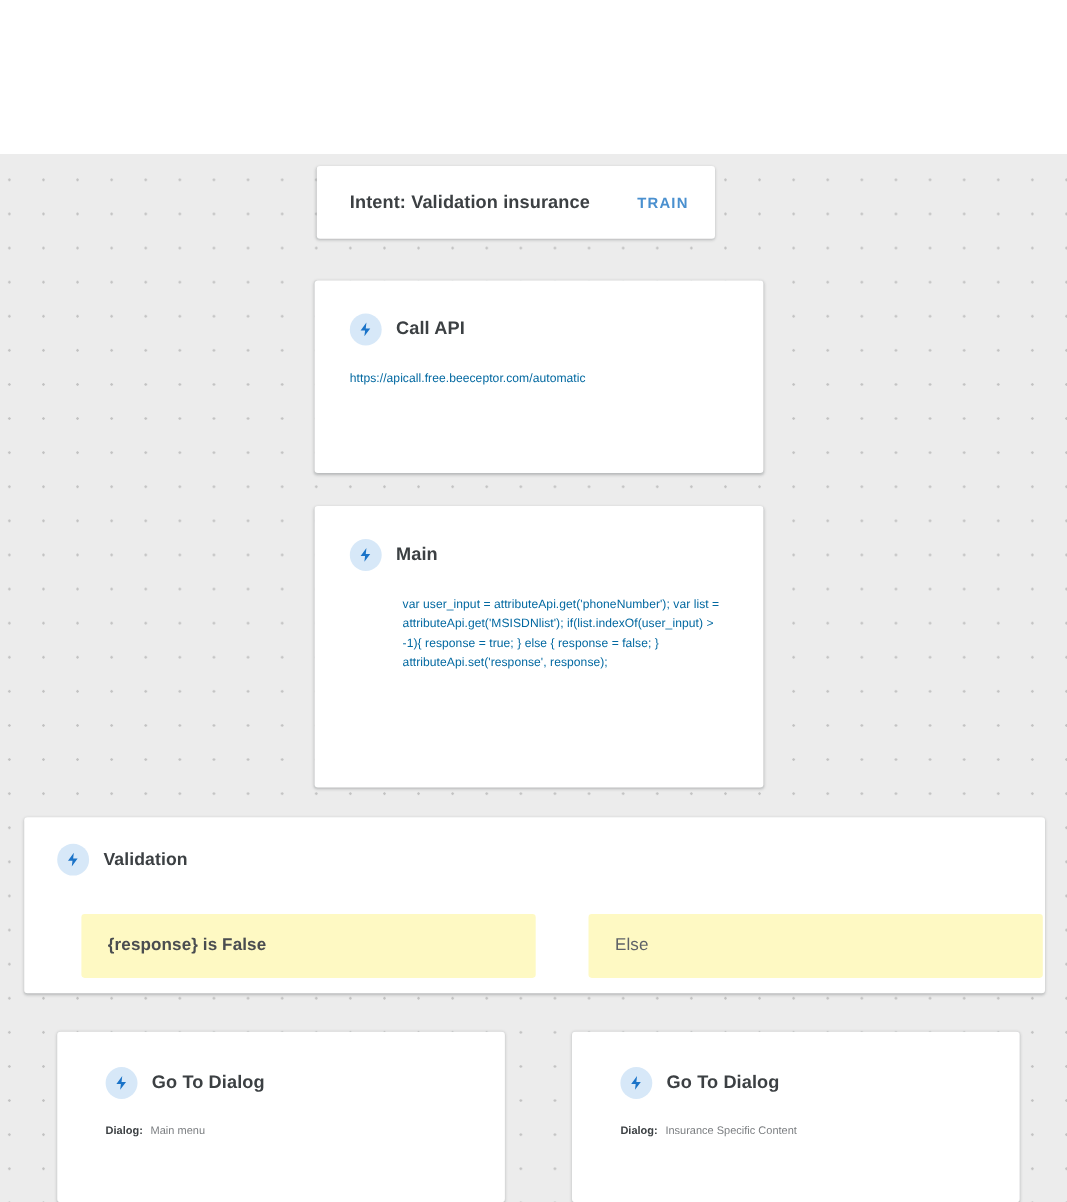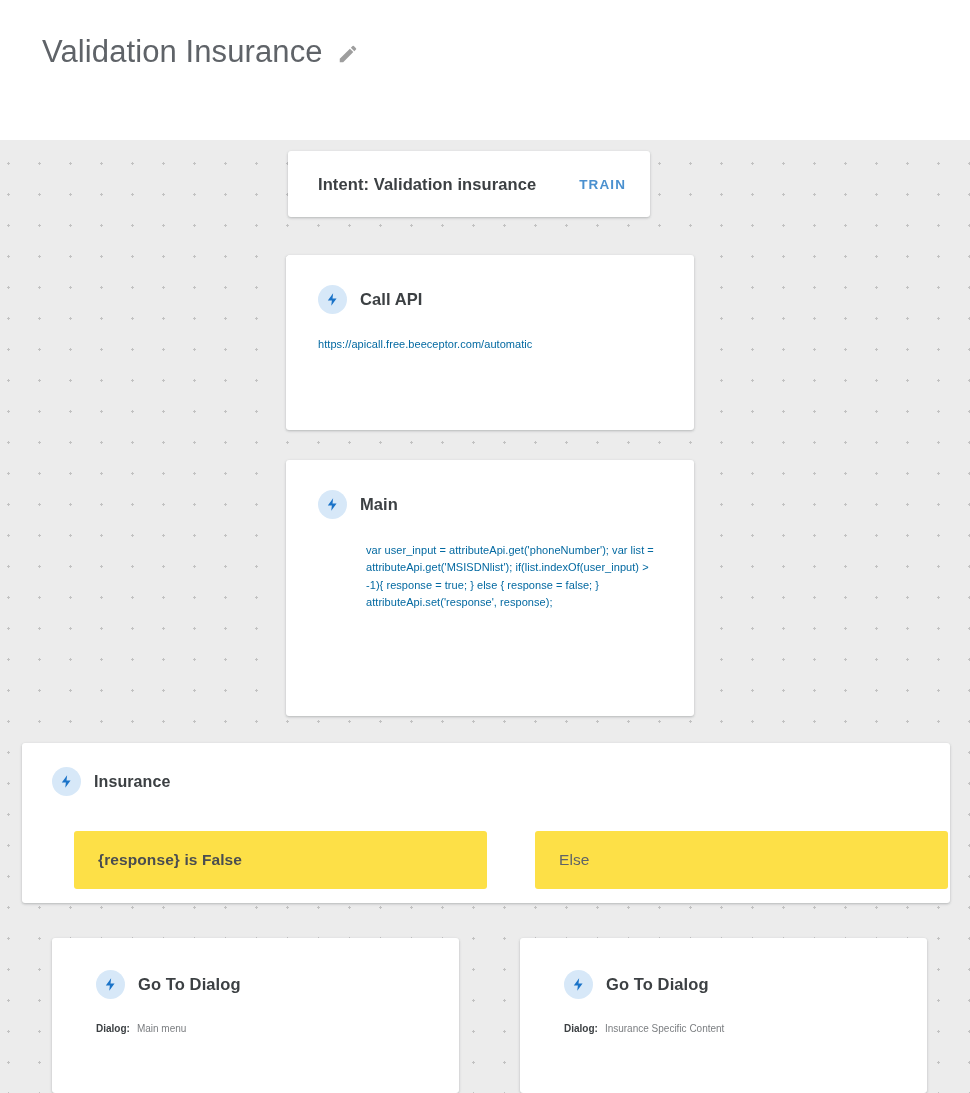--- a/index.html
+++ b/index.html
@@ -157,21 +157,21 @@
   #branch-row {
     position: absolute;
     left: 52px; top: 88px;
     width: 874px;
     display: flex;
     gap: 48px;
   }
   .branch-box {
     flex: 1 1 0;
     height: 58px;
-    background: #fde047;
+    background: #fef9c3;
     border-radius: 3px;
     display: flex;
     align-items: center;
     padding: 0 24px;
     cursor: pointer;
   }
   .branch-label {
     font-size: 15.5px;
     font-weight: bold;
     color: #4a4d50;
@@ -210,28 +210,20 @@
     font-weight: bold;
     color: #3c4043;
     margin-right: 7px;
   }
 </style>
 </head>
 <body>
 
 <div id="page">
 
-  <div id="header">
-    <div id="title-row">
-      <div id="page-title">Validation Insurance</div>
-      <svg class="pencil-icon" viewBox="0 0 24 24" aria-hidden="true">
-        <path fill="#9e9e9e" d="M3 17.25V21h3.75L17.81 9.94l-3.75-3.75L3 17.25zM20.71 7.04a.996.996 0 0 0 0-1.41l-2.34-2.34a.996.996 0 0 0-1.41 0l-1.83 1.83 3.75 3.75 1.83-1.83z"></path>
-      </svg>
-    </div>
-  </div>
 
   <div id="canvas">
 
     <div id="intent-card" class="card">
       <span id="intent-label">Intent: Validation insurance</span>
       <span id="train-button">TRAIN</span>
     </div>
 
     <div id="callapi-card" class="card node-card">
       <div class="node-head">
@@ -257,21 +249,21 @@
       <div class="node-body">var user_input = attributeApi.get('phoneNumber'); var list = attributeApi.get('MSISDNlist'); if(list.indexOf(user_input) &gt; -1){ response = true; } else { response = false; } attributeApi.set('response', response);</div>
     </div>
 
     <div id="conditions-card" class="card">
       <div id="conditions-head">
         <span class="bolt-badge">
           <svg width="15" height="15" viewBox="0 0 24 24" aria-hidden="true">
             <path fill="#1a73c8" d="M13 2L4.5 13.5H11l-1 8.5 8.5-11.5H12l1-8.5z"></path>
           </svg>
         </span>
-        <span id="conditions-title">Insurance</span>
+        <span id="conditions-title">Validation</span>
       </div>
       <div id="branch-row">
         <div class="branch-box">
           <span class="branch-label">{response} is False</span>
         </div>
         <div class="branch-box plain">
           <span class="branch-label">Else</span>
         </div>
       </div>
     </div>

